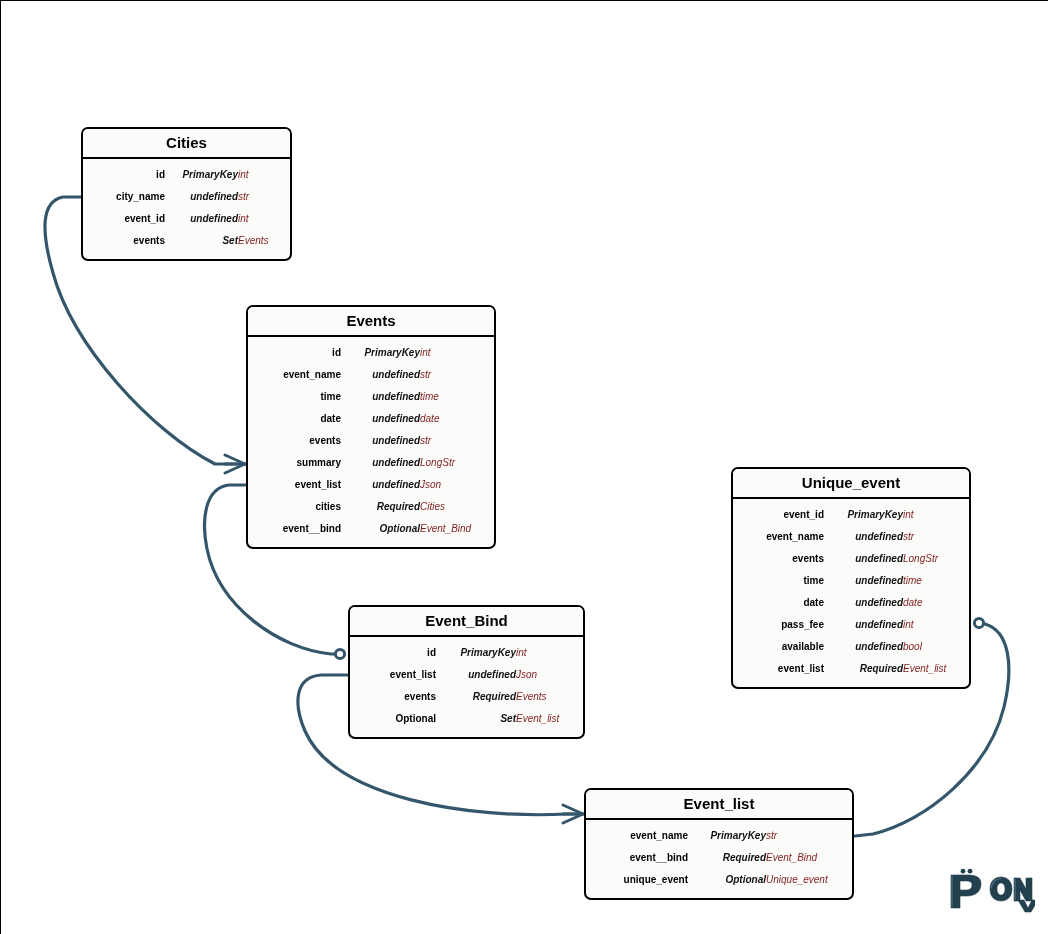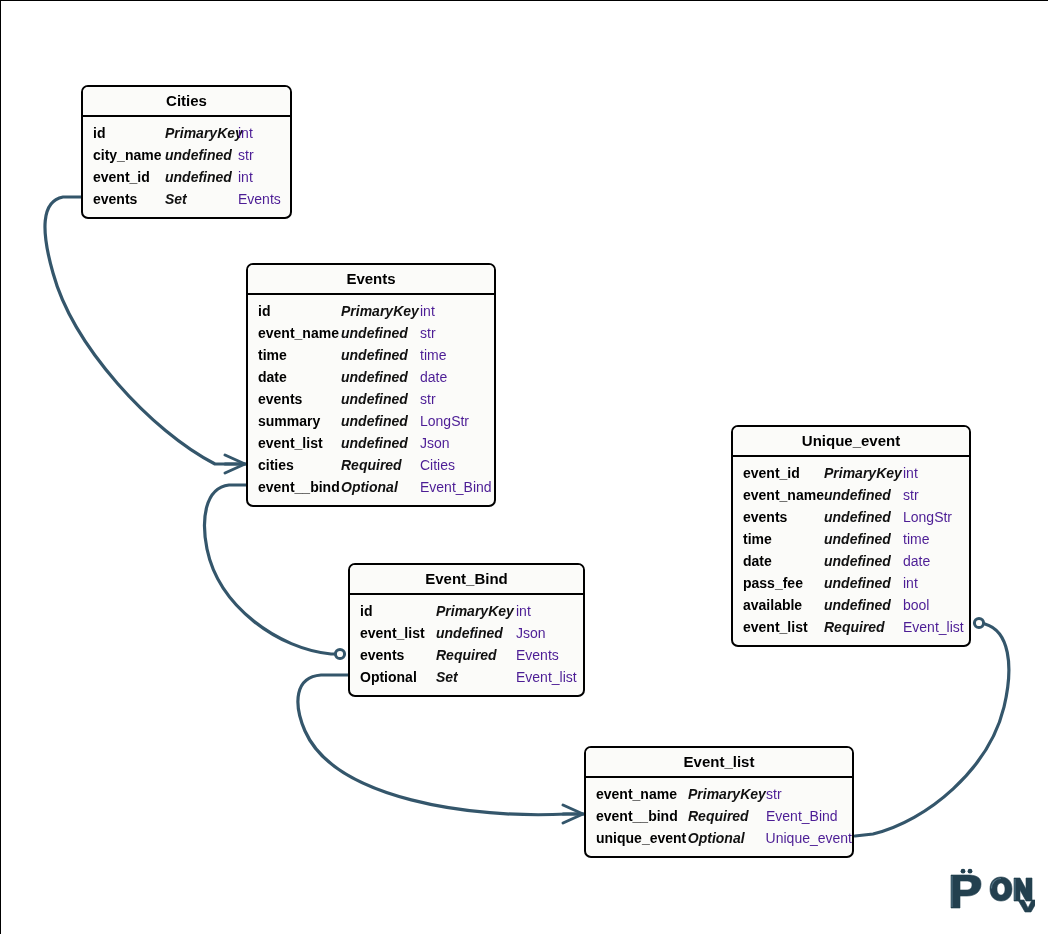--- a/index.html
+++ b/index.html
@@ -27,58 +27,61 @@
   }
   
   .entity{
     position:absolute;
     z-index:2;
     background:#fbfbf9;
     border:2px solid #000000;
     border-radius:7px;
     box-sizing:border-box;
     overflow:hidden;
+    margin-top:42px;
   }
   .entity-title{
     text-align:center;
     font-weight:bold;
     font-size:15px;
     color:#000;
     line-height:28px;
     height:28px;
     border-bottom:2px solid #000;
     background:#fbfbf9;
     white-space:nowrap;
   }
   .entity-body{
     padding:5px 0 7px 0;
   }
   .attr-row{
     display:flex;
     align-items:baseline;
     height:22px;
     line-height:22px;
-    font-size:14px;
+    font-size:10px;
     white-space:nowrap;
+    text-align:right;
   }
   .attr-name{
     font-weight:bold;
     color:#000;
     padding-left:10px;
     box-sizing:border-box;
   }
   .attr-kind{
     font-style:italic;
     color:#111;
     box-sizing:border-box;
     font-weight:bold;
   }
   .attr-type{
-    color:#4c1d95;
-    box-sizing:border-box;
+    color:#7f1d1d;
+    box-sizing:border-box;
+    font-style:italic;
   }
   
   .tbl-cities   .attr-name{width:82px;}
   .tbl-cities   .attr-kind{width:73px;}
   .tbl-events   .attr-name{width:93px;}
   .tbl-events   .attr-kind{width:79px;}
   .tbl-unique   .attr-name{width:91px;}
   .tbl-unique   .attr-kind{width:79px;}
   .tbl-bind     .attr-name{width:86px;}
   .tbl-bind     .attr-kind{width:80px;}

